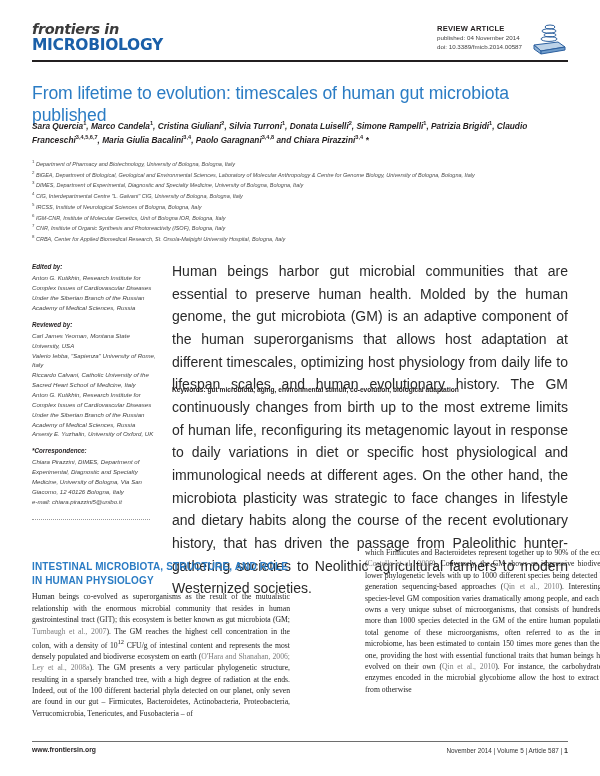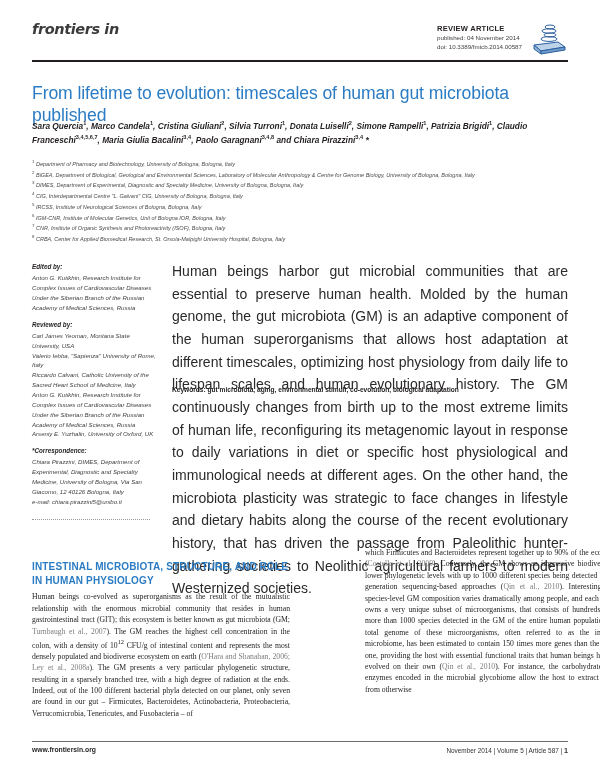--- a/index.html
+++ b/index.html
@@ -223,20 +223,21 @@
 </style>
 </head>
 <body>
 
 <div class="page">
 
   <div class="masthead">
 
     <div class="brand">
       <span class="brand-frontiers">frontiers in</span>
+      <span class="brand-journal">MICROBIOLOGY</span>
     </div>
 
     <div class="art-meta">
       <span class="art-type">REVIEW ARTICLE</span>
       <span class="art-pub">published: 04 November 2014</span>
       <span class="art-doi">doi: 10.3389/fmicb.2014.00587</span>
     </div>
 
     <div class="logo-stack">
       <svg width="40" height="36" viewBox="0 0 40 36" aria-hidden="true">

